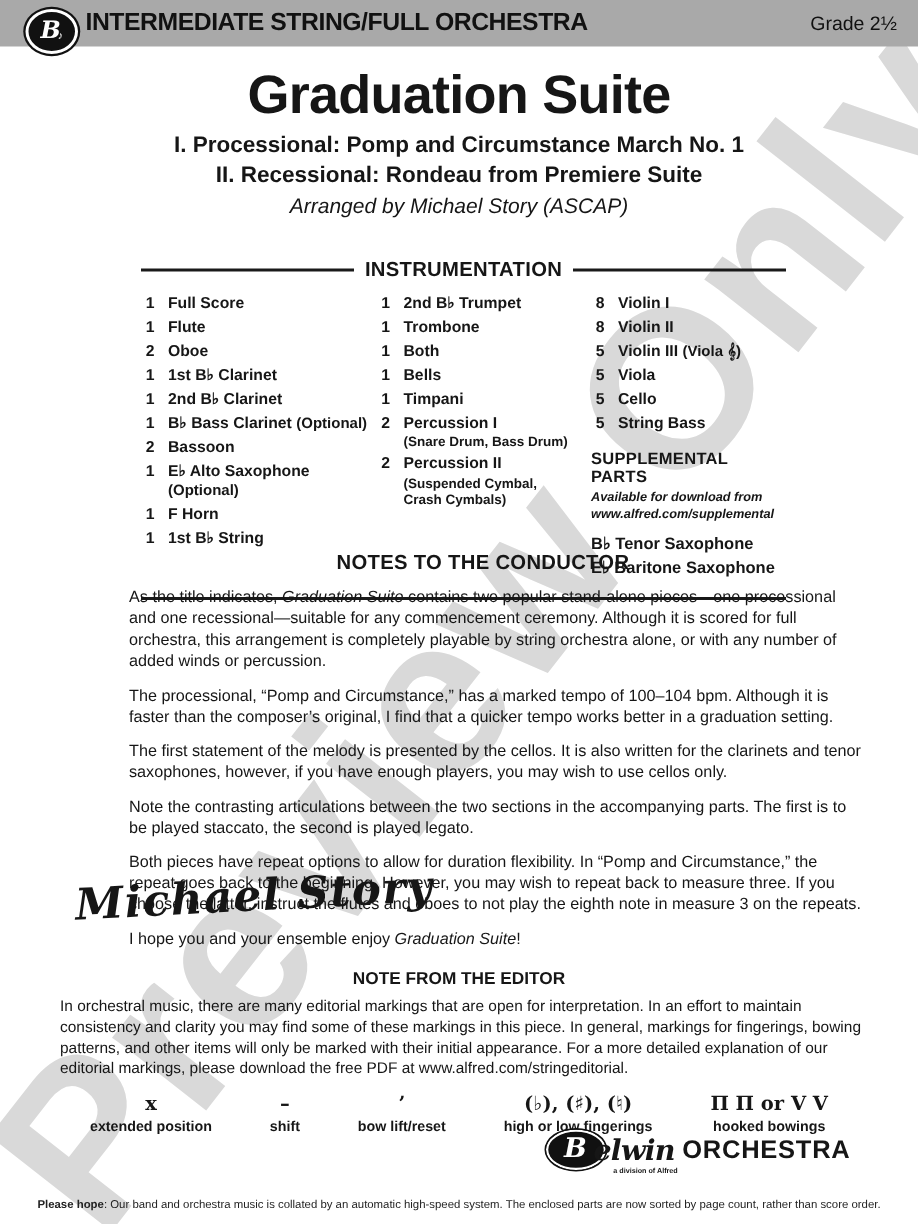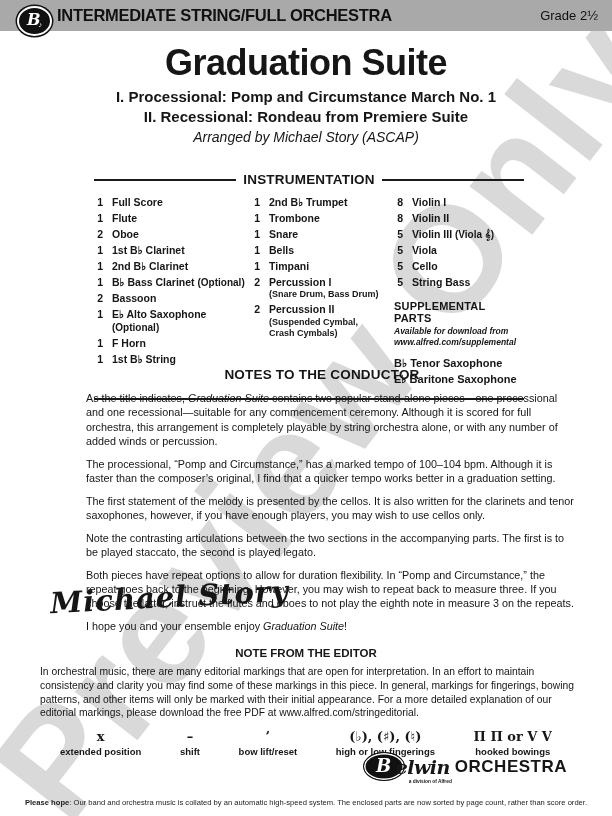--- a/index.html
+++ b/index.html
@@ -226,21 +226,21 @@
             <div class="inst-line">
               <span class="qty">1</span>
               <span class="iname"><span>Trombone</span> <span class="opt"></span></span>
             </div>
 
           </div>
 
           <div class="inst-row">
             <div class="inst-line">
               <span class="qty">1</span>
-              <span class="iname"><span>Snare</span> <span class="opt"></span></span>
+              <span class="iname"><span>Both</span> <span class="opt"></span></span>
             </div>
 
           </div>
 
           <div class="inst-row">
             <div class="inst-line">
               <span class="qty">1</span>
               <span class="iname"><span>Bells</span> <span class="opt"></span></span>
             </div>
 

